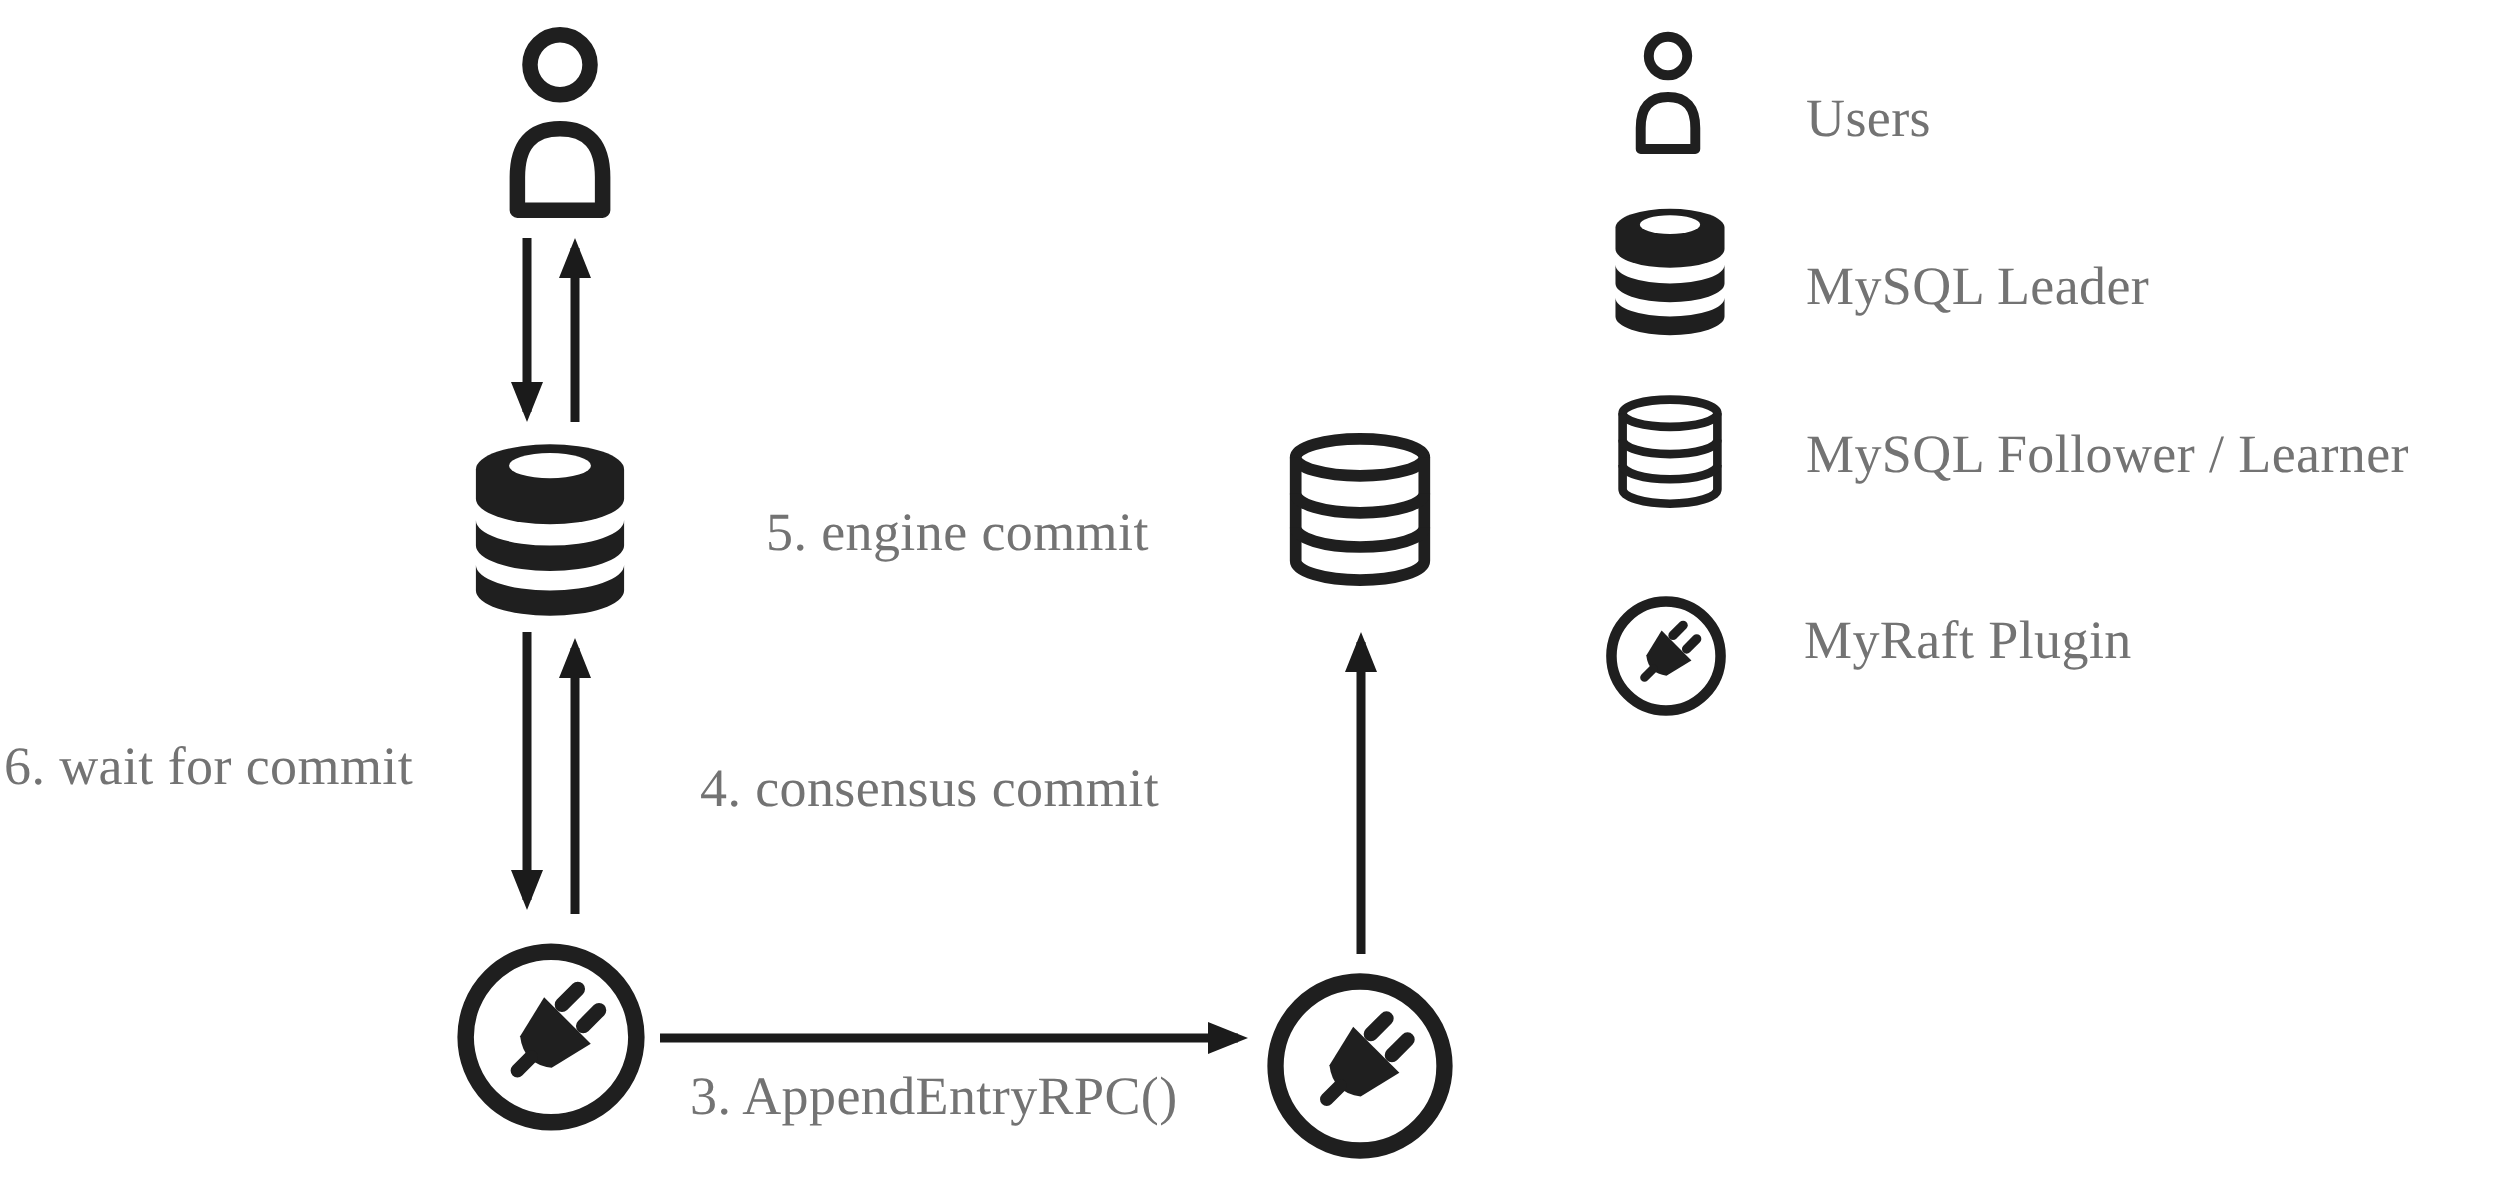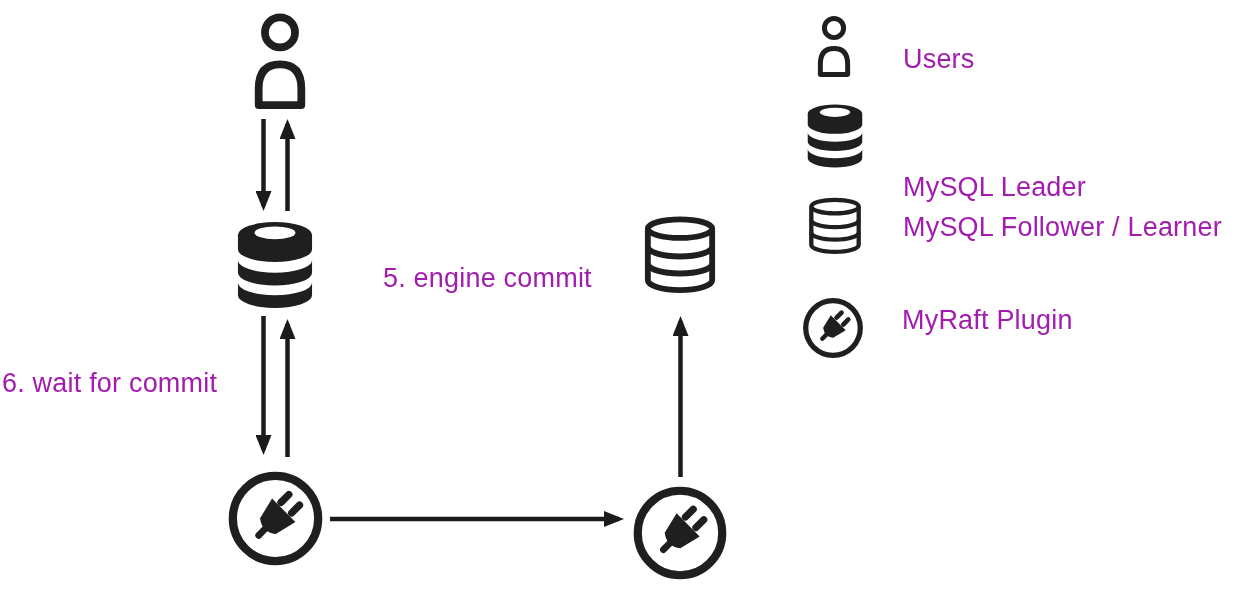--- a/index.html
+++ b/index.html
@@ -1,22 +1,22 @@
 <!DOCTYPE html>
 <html><head>
 <meta charset="utf-8">
 <style>
   html,body { margin:0; padding:0; background:#ffffff; }
   .stage {
     position:relative; width:1250px; height:600px; background:#ffffff;
     font-family:"Liberation Sans", sans-serif; color:#1c1c1c; overflow:hidden;
   }
   .lbl {
-    position:absolute; font-size:27px; line-height:1.2; color:#a21caf;
-    white-space:nowrap; letter-spacing:0.2px;
+    position:absolute; font-size:27px; line-height:1.2; color:#737373;
+    white-space:nowrap; letter-spacing:0.2px;font-family:Liberation Serif, serif;
   }
   .legend-lbl { font-size:27px; }
   .icon { position:absolute; color:#1f1f1f; }
   .overlay { position:absolute; left:0; top:0; width:1250px; height:600px; }
   .defs { position:absolute; width:0; height:0; overflow:hidden; }
 </style>
 </head>
 <body>
 
 <svg class="defs" aria-hidden="true">
@@ -77,32 +77,34 @@
       <use href="#sym-plug"></use>
     </svg>
   <svg class="icon" style="left:632px; top:485px;" width="96" height="96">
       <use href="#sym-plug"></use>
     </svg>
   <svg class="icon" style="left:642px; top:216px;" width="76" height="78">
       <use href="#sym-db-outline"></use>
     </svg>
 
   <div class="lbl" style="left:2px;   top:367px;">6. wait for commit</div>
-  <div class="lbl" style="left:383px; top:262px;">5. engine commit</div>
+  <div class="lbl" style="left:350px; top:378px;">4. consensus commit</div>
+  <div class="lbl" style="left:383px; top:250px;">5. engine commit</div>
+  <div class="lbl" style="left:345px; top:532px;">3. AppendEntryRPC()</div>
 
   <div>
     <svg class="icon" style="left:814px; top:15px;" width="40" height="62">
         <use href="#sym-user"></use>
       </svg>
     <div class="lbl legend-lbl" style="left:903px; top:43px;">Users</div>
 
     <svg class="icon" style="left:806px; top:103px;" width="58" height="66">
         <use href="#sym-db-filled"></use>
       </svg>
-    <div class="lbl legend-lbl" style="left:903px; top:127px;margin-top:44px;">MySQL Leader</div>
+    <div class="lbl legend-lbl" style="left:903px; top:127px;">MySQL Leader</div>
 
     <svg class="icon" style="left:807px; top:197px;" width="56" height="58">
         <use href="#sym-db-outline"></use>
       </svg>
     <div class="lbl legend-lbl" style="left:903px; top:211px;">MySQL Follower / Learner</div>
 
     <svg class="icon" style="left:802px; top:297px;" width="62" height="62">
         <use href="#sym-plug"></use>
       </svg>
     <div class="lbl legend-lbl" style="left:902px; top:304px;">MyRaft Plugin</div>

